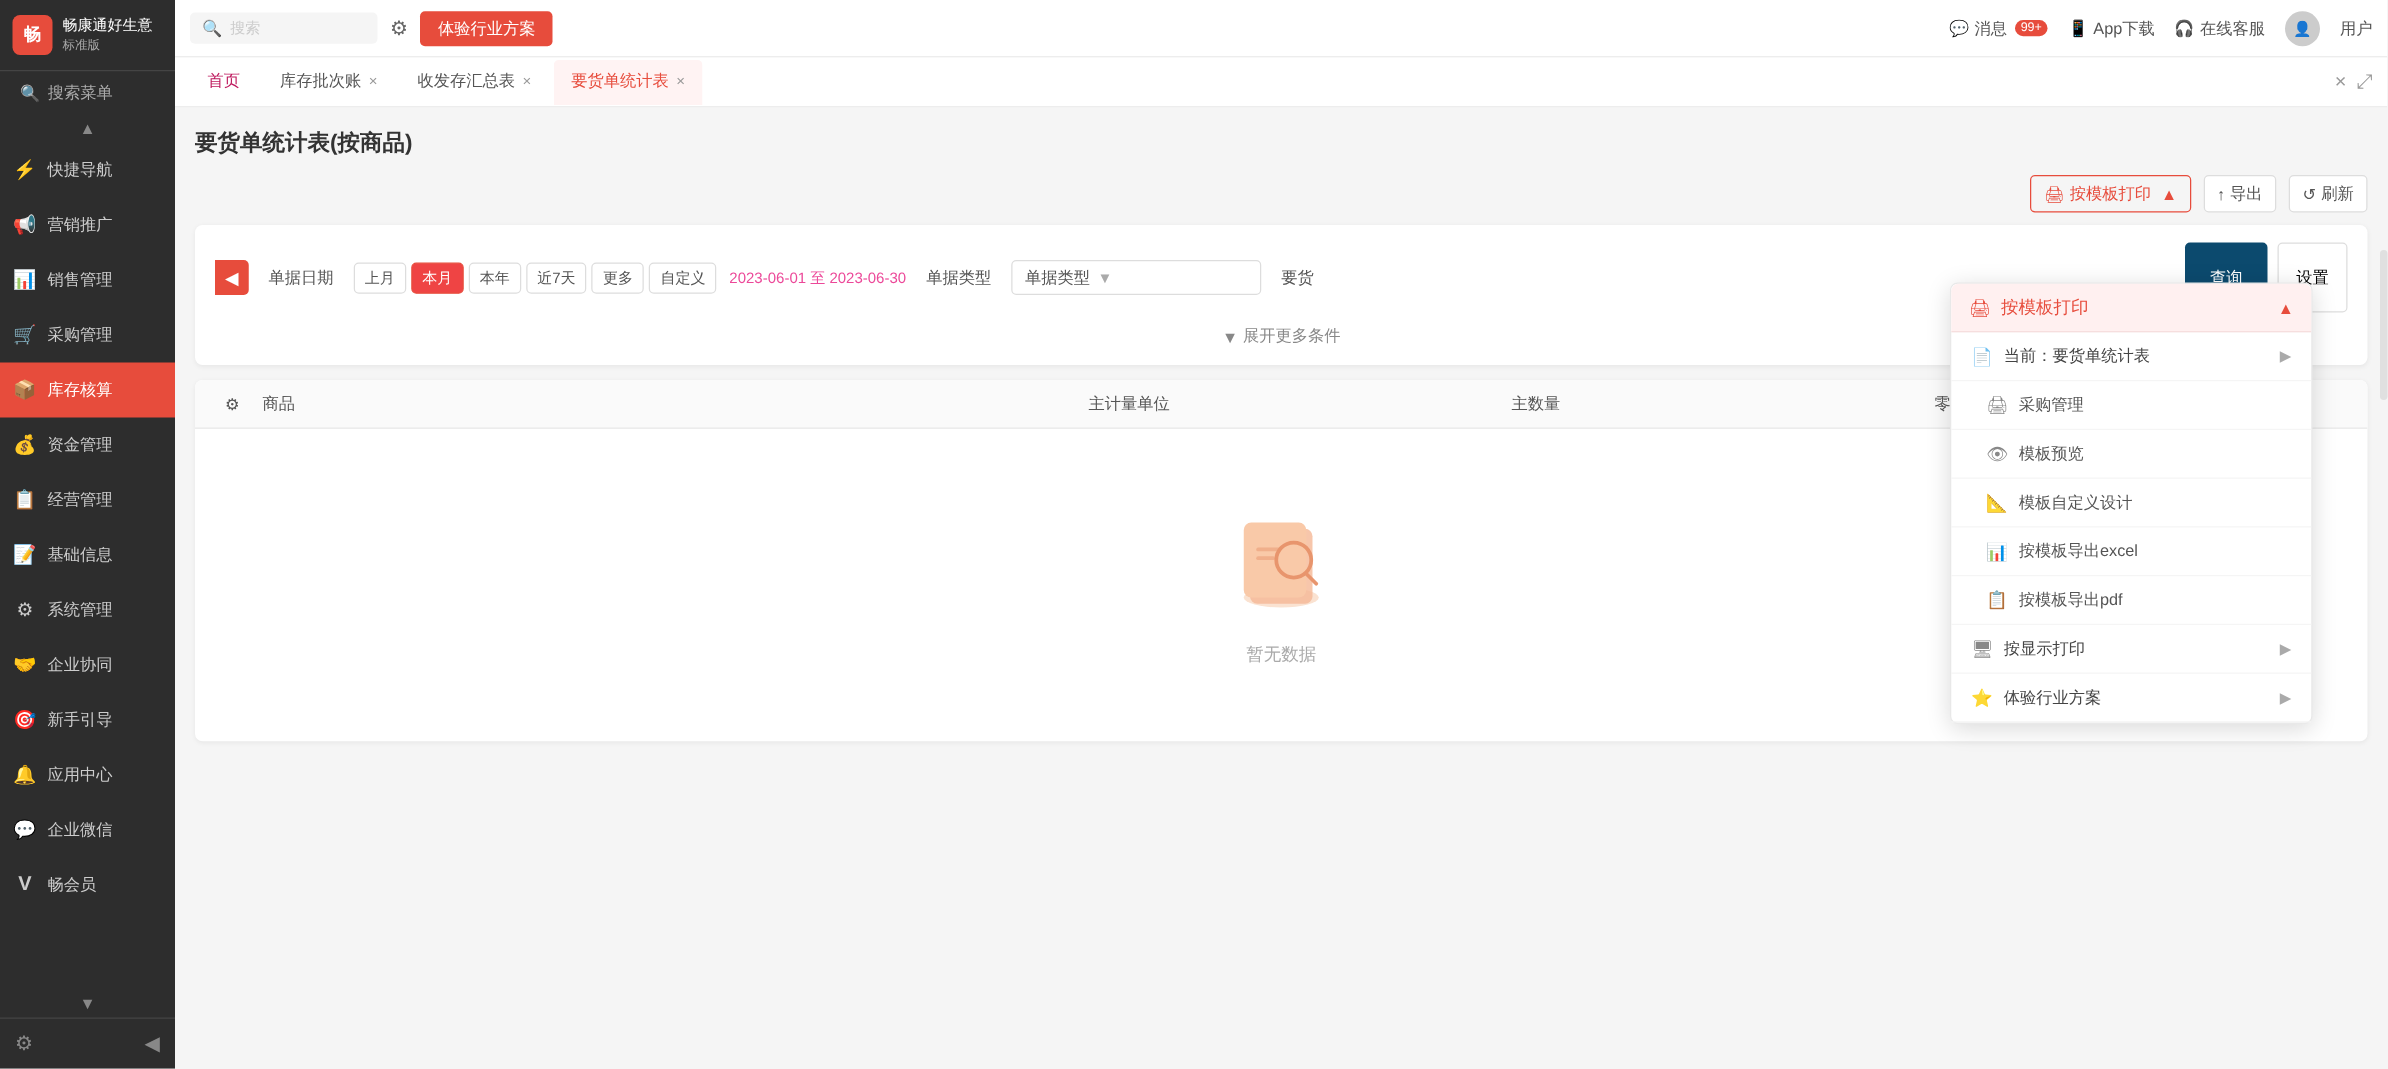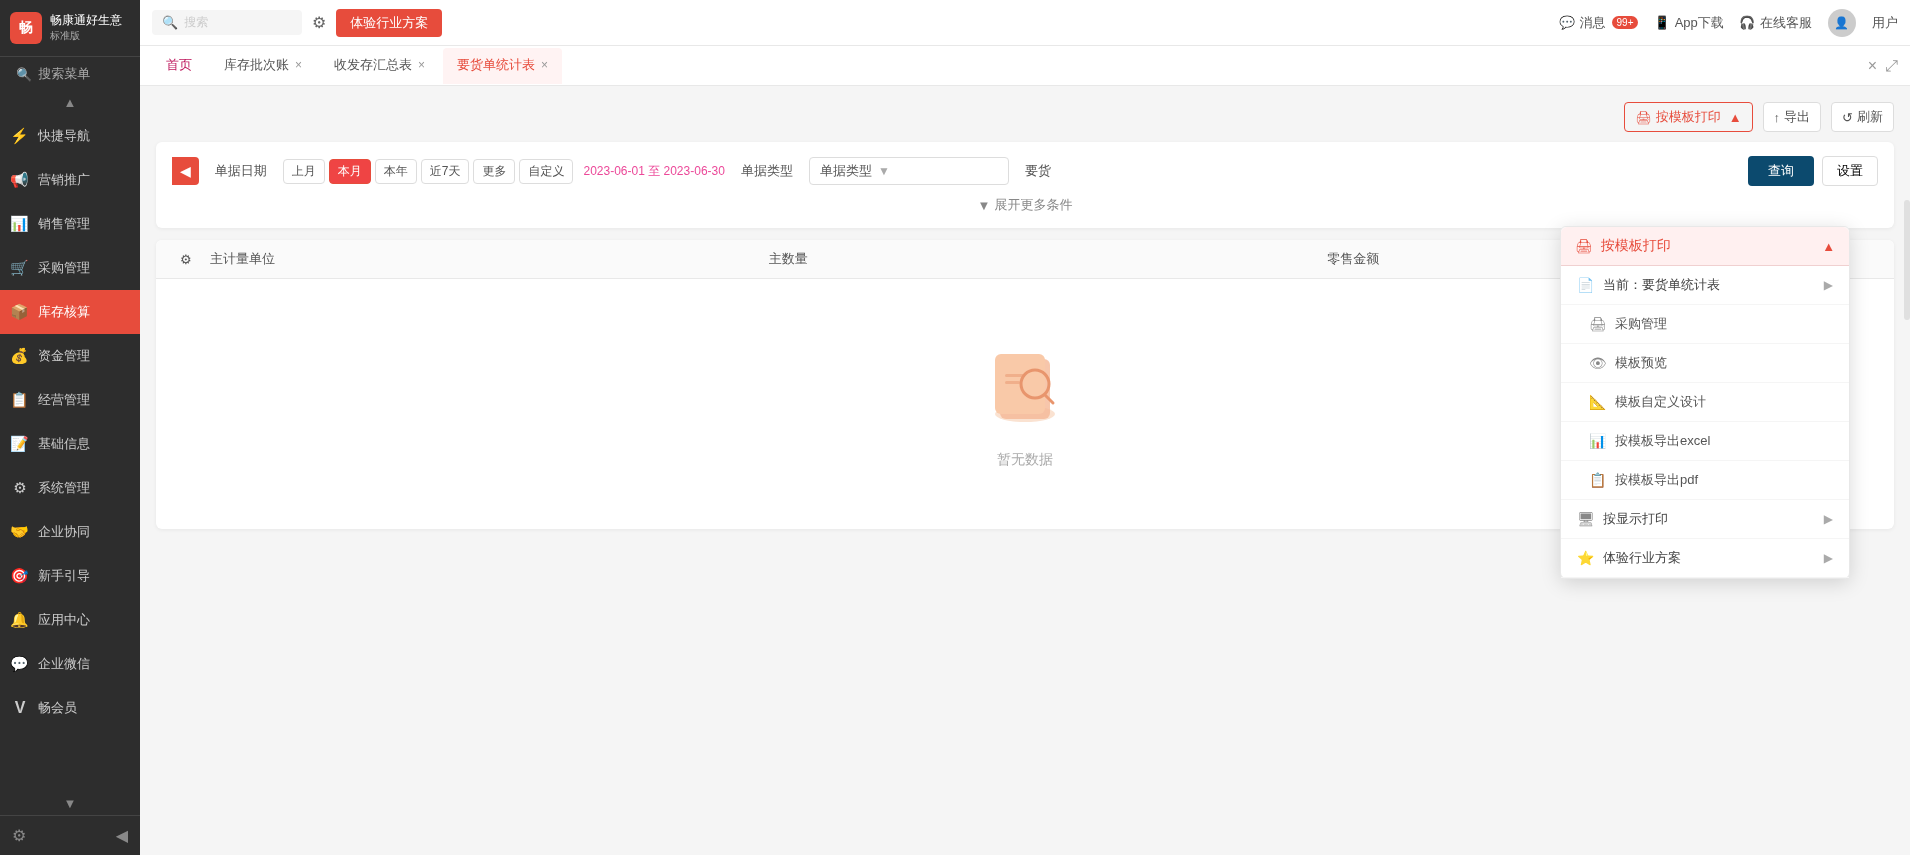--- a/index.html
+++ b/index.html
@@ -427,20 +427,21 @@
       <span class="tab-close">×</span>
     </div>
     <div class="tabs-right">
       <span class="tabs-right-btn">×</span>
       <span class="tabs-right-btn">⤢</span>
     </div>
   </div>
 
   <div class="content">
 
+    <div class="page-title">要货单统计表(按商品)</div>
 
     <div class="action-bar">
       <div class="action-btn" style="border:1px solid #e74c3c; color:#e74c3c; border-radius:4px; position:relative;">
         <span>🖨</span>
         <span>按模板打印</span>
         <span style="margin-left:4px;">▲</span>
       </div>
       <div class="action-btn" style="border:1px solid #ddd; background:#fff;">
         <span>↑</span>
         <span>导出</span>
@@ -470,35 +471,36 @@
         <span class="filter-label">单据类型</span>
         <div class="filter-select">
           <span>单据类型</span>
           <span class="filter-select-arrow">▼</span>
         </div>
 
         <span class="filter-label">要货</span>
 
         <div style="margin-left:auto; display:flex; gap:8px;">
           <button style="background:#0c4a6e; color:white; border:none; border-radius:4px; padding:6px 20px; cursor:pointer; font-size:13px;">查询</button>
-          <button style="border:1px solid #ddd; background:#fff; border-radius:4px; padding:5px 14px; cursor:pointer; font-size:13px;text-align:right;">设置</button>
+          <button style="border:1px solid #ddd; background:#fff; border-radius:4px; padding:18px 14px; cursor:pointer; font-size:13px;text-align:right;">设置</button>
         </div>
       </div>
 
       <div class="filter-expand-btn">
         <span>▼</span>
         <span>展开更多条件</span>
       </div>
     </div>
 
     <div class="table-card">
       <div class="table-header-row">
         <div class="table-header-cell th-settings">
           <span>⚙</span>
         </div>
+        <div class="table-header-cell th-product">商品</div>
         <div class="table-header-cell th-unit">主计量单位</div>
         <div class="table-header-cell th-qty">主数量</div>
         <div class="table-header-cell th-amount">零售金额</div>
       </div>
 
       <div class="empty-state">
         <div class="empty-icon">
           <svg viewBox="0 0 100 100" width="100" height="100">
 
             <ellipse cx="50" cy="75" rx="30" ry="8" fill="#f5c5a3" opacity="0.5"></ellipse>

